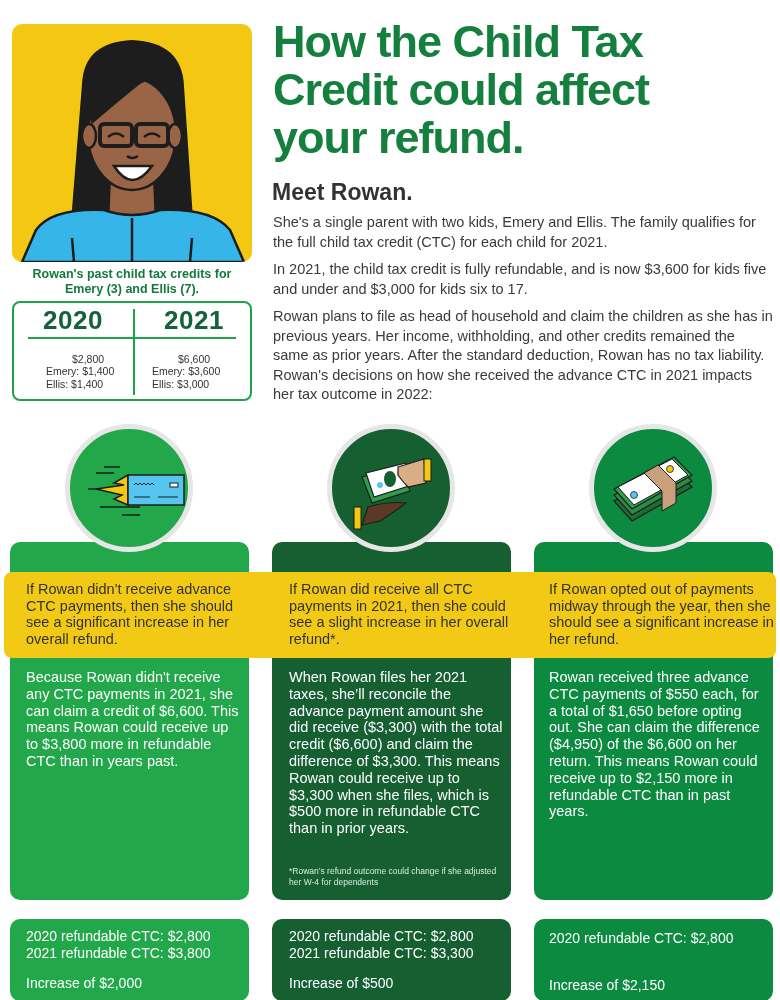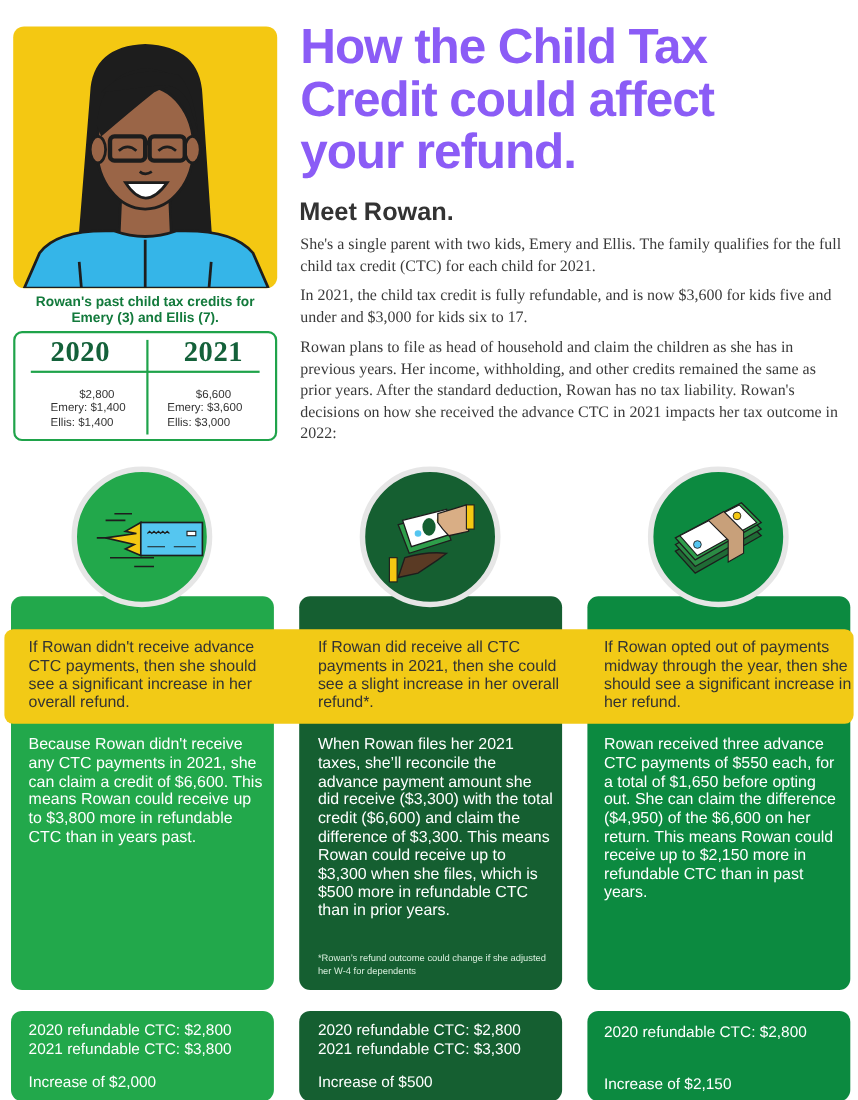--- a/index.html
+++ b/index.html
@@ -20,33 +20,33 @@
 
   .credits-box {
     position: absolute; left: 12px; top: 301px; width: 240px; height: 100px;
     border: 2px solid #1fa34a; border-radius: 8px;
   }
   .credits-box .divider-v { position: absolute; left: 119px; top: 6px; width: 2px; height: 86px; background: #1fa34a; }
   .credits-box .divider-h { position: absolute; left: 14px; right: 14px; top: 34px; height: 2px; background: #1fa34a; }
   .year-col { position: absolute; top: 0; width: 118px; }
   .year-col.left { left: 0; }
   .year-col.right { left: 121px; }
-  .year-col .year { text-align: center; font-size: 26px; font-weight: bold; color: #14613a; line-height: 34px; letter-spacing: 0.5px; font-family: Liberation Serif, serif; }
+  .year-col .year { text-align: center; font-size: 26px; font-weight: bold; color: #14613a; line-height: 34px; letter-spacing: 0.5px; }
   .year-col .total { position: absolute; top: 50px; left: 32px; font-size: 10.5px; color: #333; margin-left: 26px; }
   .year-col.right .total { left: 17px; }
   .year-col .breakdown { position: absolute; top: 62px; left: 32px; font-size: 10.5px; line-height: 12.5px; color: #333; white-space: nowrap; }
   .year-col.right .breakdown { left: 17px; }
 
   
   .headline {
     position: absolute; left: 273px; top: 18px; width: 500px;
-    color: #8b5cf6; font-size: 45px; line-height: 48px; font-weight: bold; letter-spacing: -1px;
+    color: #15803d; font-size: 45px; line-height: 48px; font-weight: bold; letter-spacing: -1px;
   }
   .subhead { position: absolute; left: 272px; top: 179px; font-size: 23px; font-weight: bold; color: #333; }
-  .intro { position: absolute; left: 273px; top: 213px; width: 500px; font-size: 14.5px; line-height: 19.5px; color: #3a3a3a; font-family: Liberation Serif, serif; }
+  .intro { position: absolute; left: 273px; top: 213px; width: 500px; font-size: 14.5px; line-height: 19.5px; color: #3a3a3a; }
   .intro p { margin-bottom: 8px; }
 
   
   .col { position: absolute; width: 239px; }
   .col-1 { left: 10px; }
   .col-2 { left: 272px; }
   .col-3 { left: 534px; }
 
   .card-main { position: absolute; top: 542px; height: 358px; width: 239px; border-radius: 10px; }
   .card-sum  { position: absolute; top: 919px; height: 82px;  width: 239px; border-radius: 10px; }

